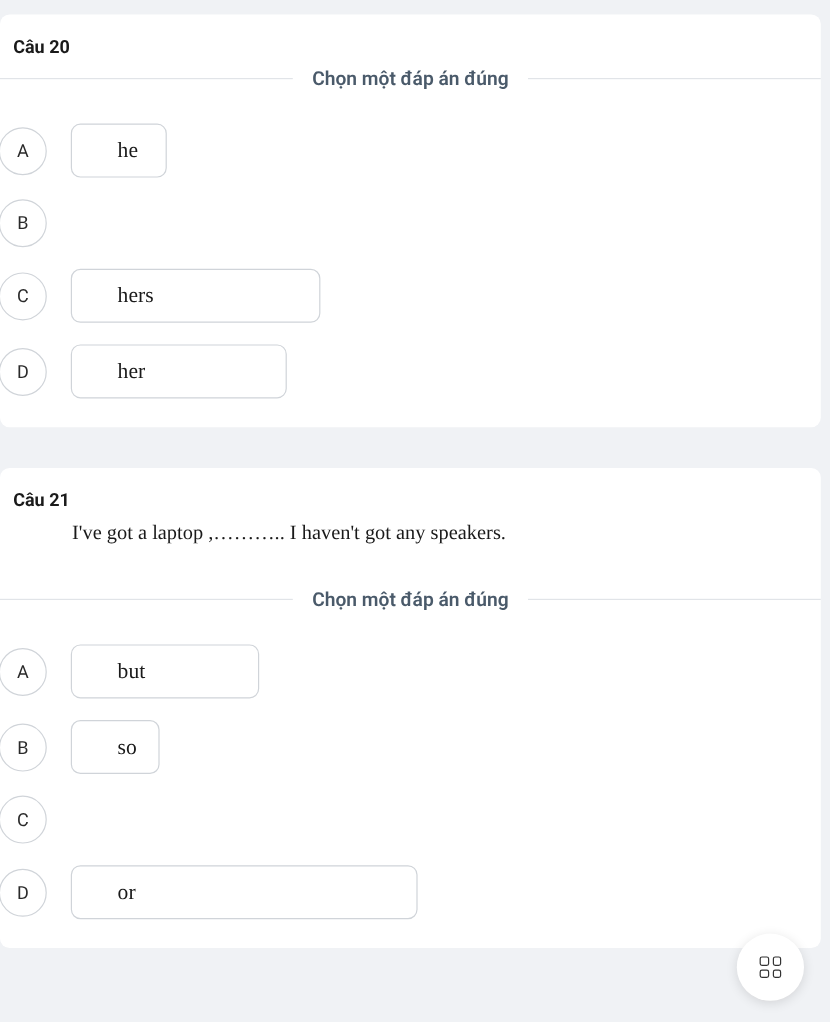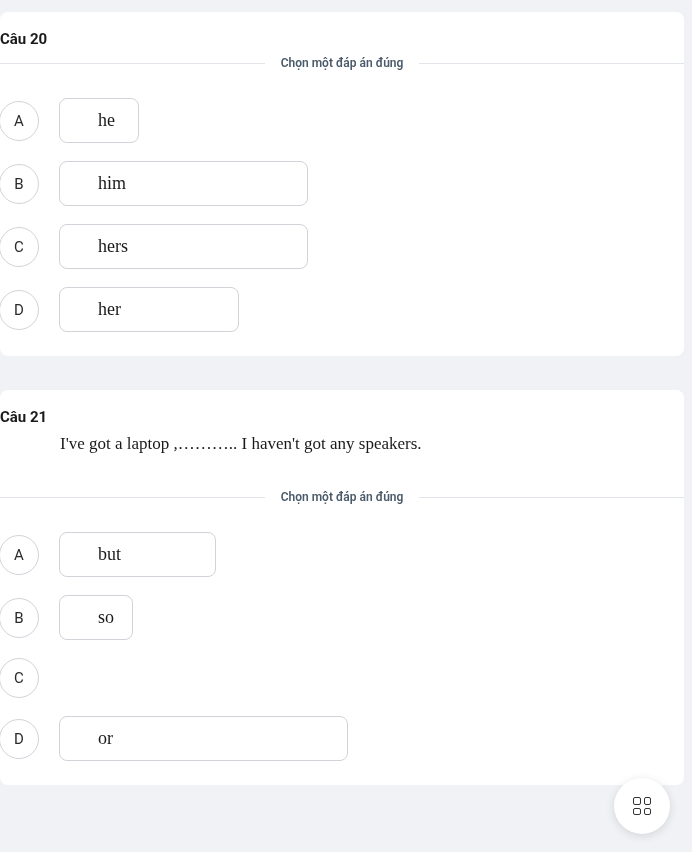--- a/index.html
+++ b/index.html
@@ -18,21 +18,21 @@
     .question-card {
       background: #fff;
       border-radius: 8px;
       margin: 12px 8px 0 0;
       padding: 18px 0 24px 0;
     }
     .question-header {
       font-weight: 700;
       font-size: 15px;
       color: #1a1a1a;
-      padding: 0 8px 8px 0;
+      padding: 0 8px 8px 11px;
     }
     .question-text {
       font-family: Georgia, "Times New Roman", serif;
       font-size: 17px;
       color: #1a1a1a;
       padding: 0 8px 0 60px;
       margin-bottom: 36px;
     }
     .question-text .blank {
       display: inline-block;
@@ -47,21 +47,21 @@
     }
     .divider-line {
       flex: 1;
       height: 1px;
       background: #e1e4e8;
     }
     .divider-text {
       padding: 0 16px;
       color: #4a5a6a;
       font-weight: 600;
-      font-size: 12px;
+      font-size: 16px;
     }
     .option-row {
       display: flex;
       align-items: center;
       margin-bottom: 18px;
       padding-left: 0;
     }
     .option-letter {
       width: 40px;
       height: 40px;
@@ -125,25 +125,24 @@
     <div class="divider-text">Chọn một đáp án đúng</div>
     <div class="divider-line"></div>
   </div>
 
   <div class="option-row">
     <div class="option-letter">A</div>
     <div class="option-box" style="width:80px">he</div>
   </div>
   <div class="option-row">
     <div class="option-letter">B</div>
-    <div class="option-box" style="width:249px">him</div>
   </div>
   <div class="option-row">
     <div class="option-letter">C</div>
-    <div class="option-box" style="width:249px">hers</div>
+    <div class="option-box" style="width:208px">hers</div>
   </div>
   <div class="option-row" style="margin-bottom:0;">
     <div class="option-letter">D</div>
     <div class="option-box" style="width:180px">her</div>
   </div>
 </div>
 
 <div class="question-card" style="margin-top:34px;">
   <div class="question-header">Câu 21</div>
   <div class="question-text">

